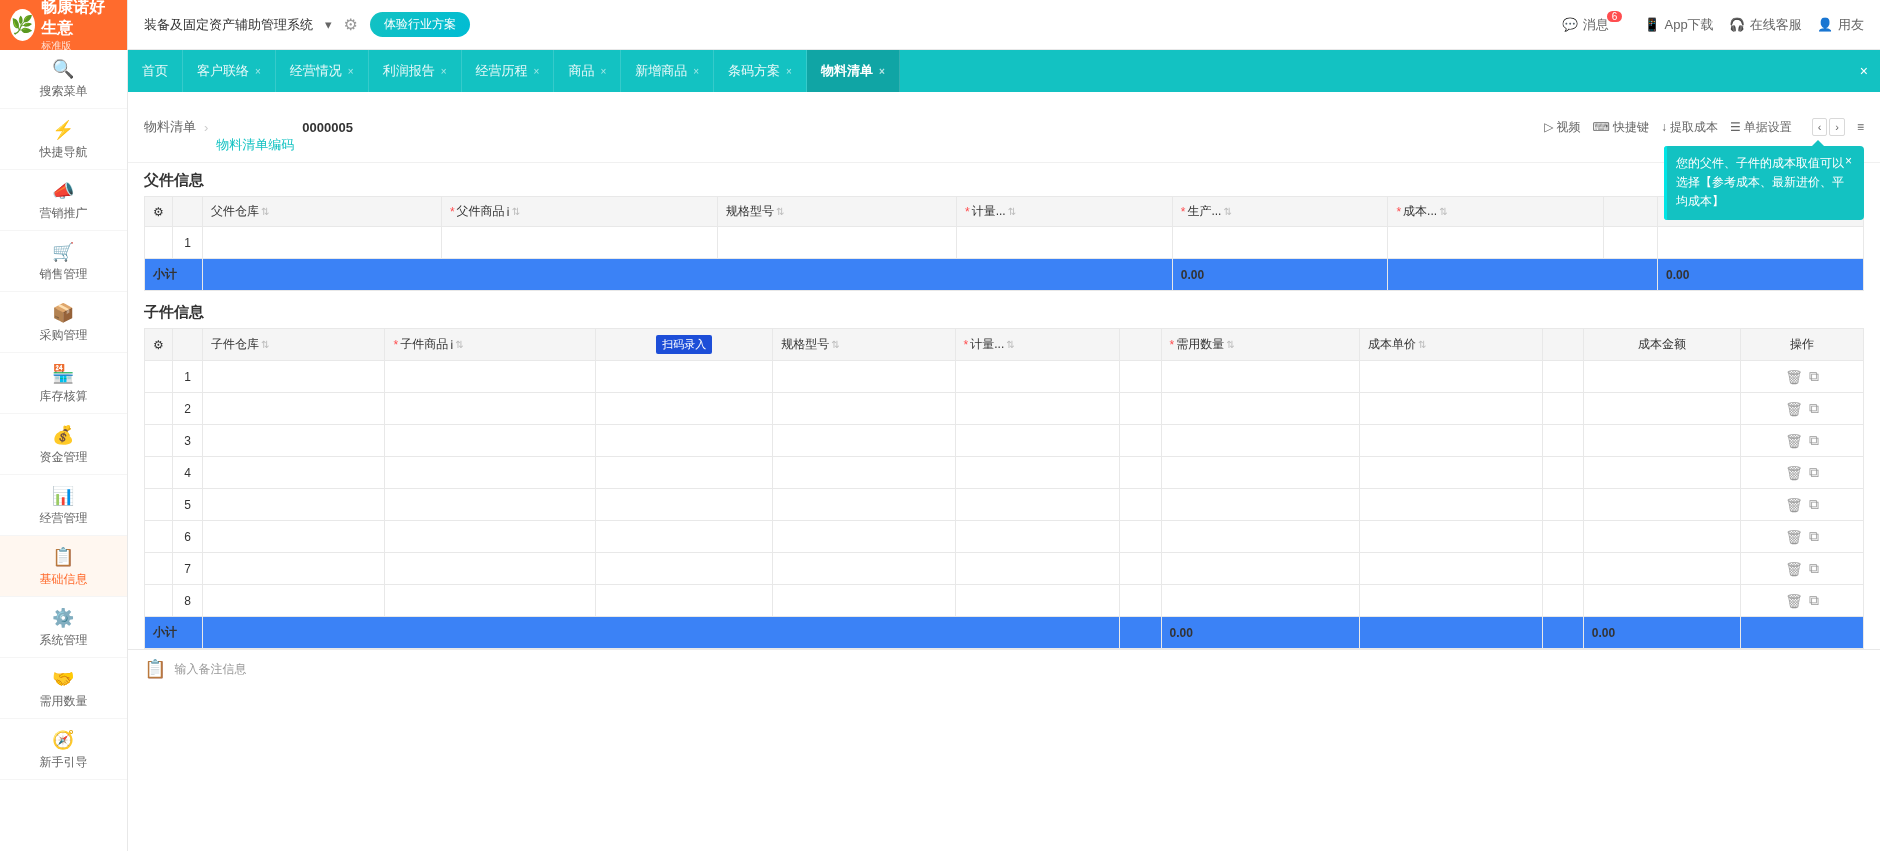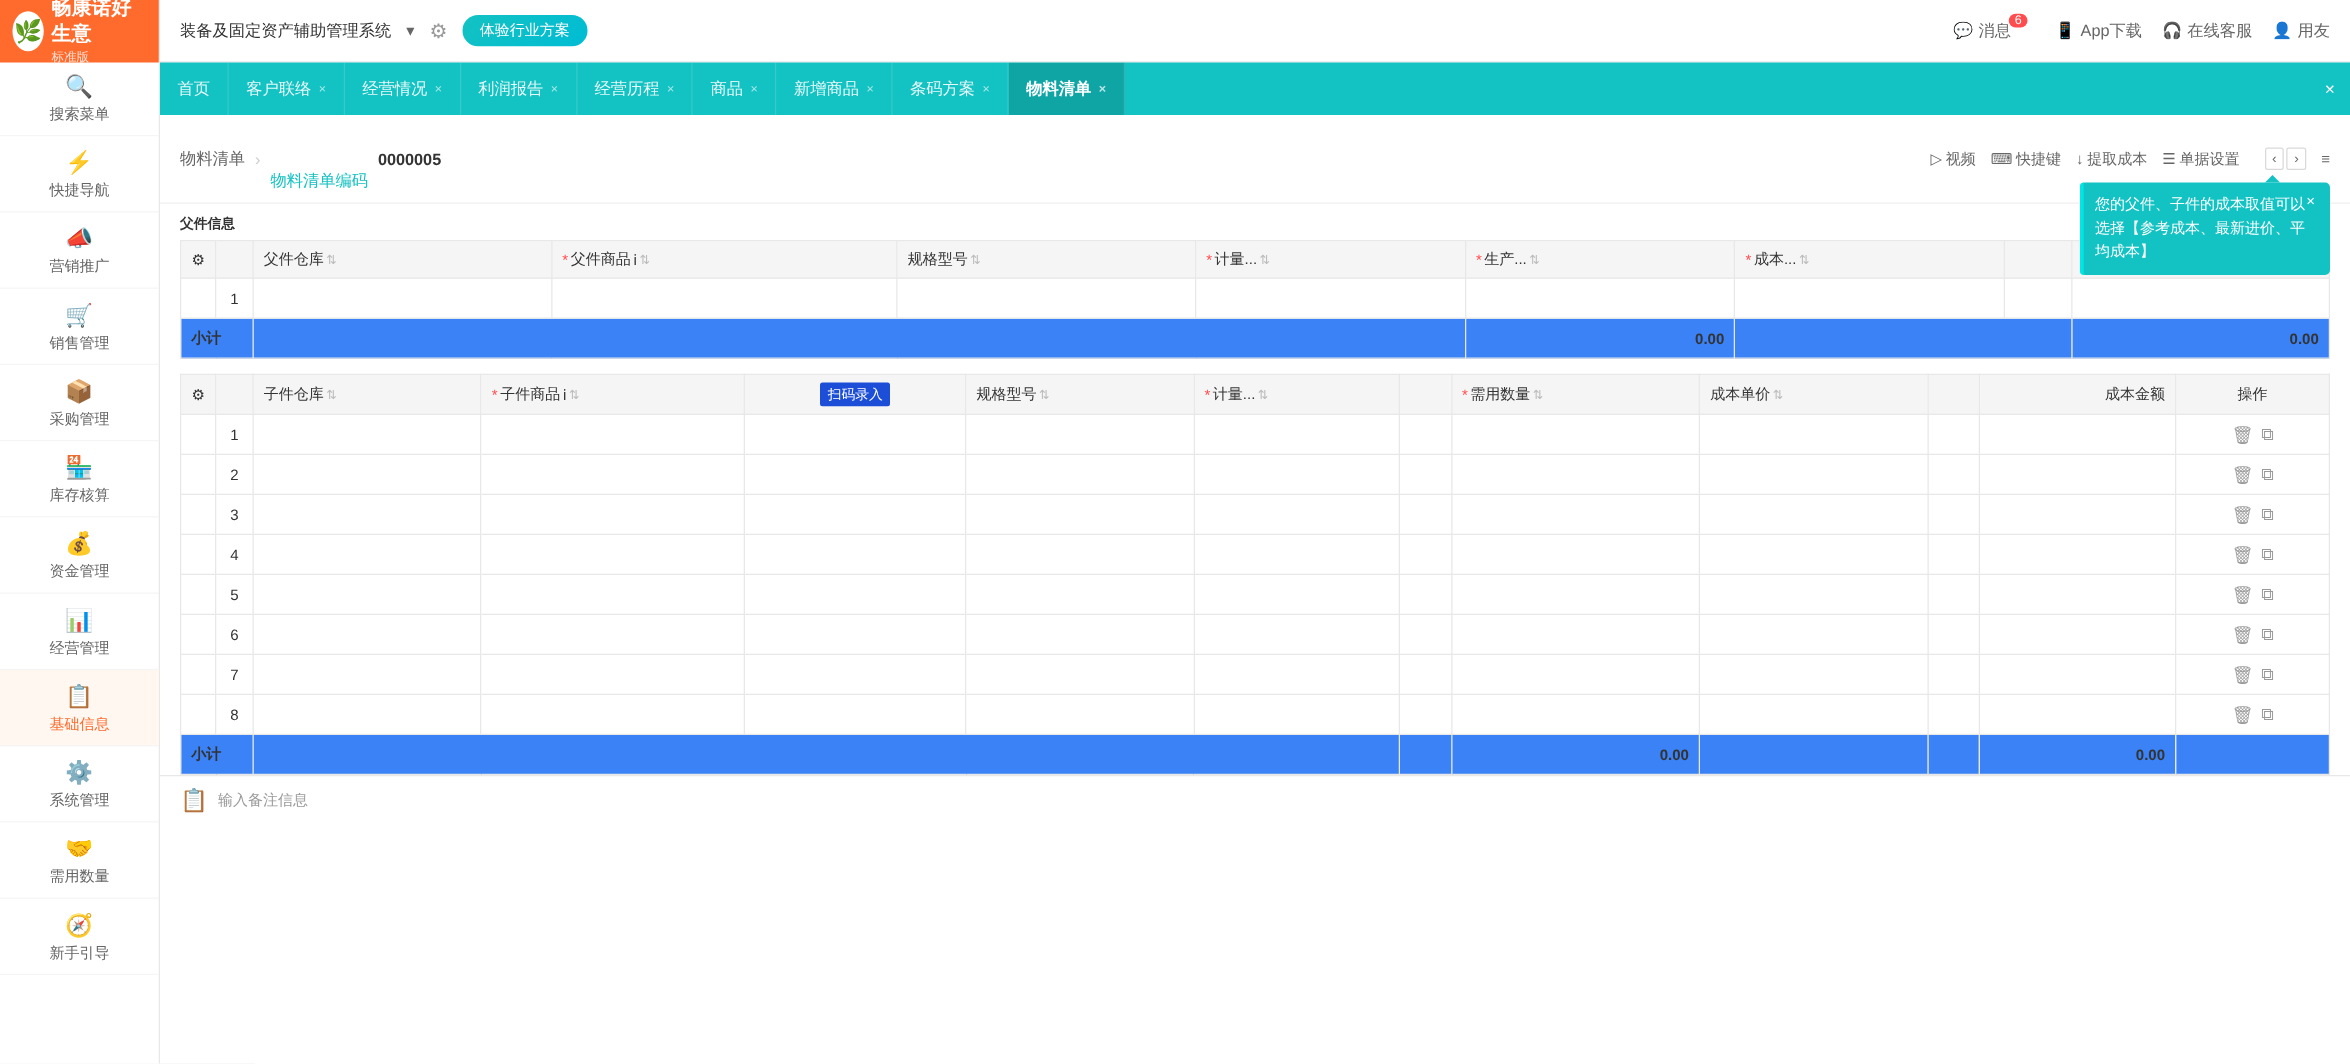--- a/index.html
+++ b/index.html
@@ -136,21 +136,21 @@
       align-items: center;
       gap: 12px;
       font-size: 12px;
       color: #666;
       position: relative;
     }
     .toolbar-btn { display: flex; align-items: center; gap: 3px; cursor: pointer; }
 
     
     .section { padding: 8px 16px 0; }
-    .section-title { font-size: 11px; font-weight: bold; color: #333; margin-bottom: 6px; }
+    .section-title { font-size: 15px; font-weight: bold; color: #333; margin-bottom: 6px; }
 
     
     .data-table { width: 100%; border-collapse: collapse; font-size: 12px; }
     .data-table th {
       background: #f5f5f5;
       border: 1px solid #e8e8e8;
       padding: 6px 8px;
       color: #333;
       font-weight: normal;
       white-space: nowrap;
@@ -214,21 +214,21 @@
       background: #fff;
       border-top: 1px solid #e8e8e8;
       padding: 8px 16px;
       display: flex;
       align-items: center;
       gap: 8px;
       font-size: 12px;
       color: #666;
     }
 
-    .col-align-right { text-align: right; }
+    .col-align-right { }
 
     .header-with-arrow { display: flex; align-items: center; gap: 2px; }
     .sort-arrow { color: #bbb; font-size: 10px; }
 
     
     .nav-arrows { display: flex; align-items: center; gap: 2px; margin-left: 8px; }
     .nav-arrow-btn { border: 1px solid #d9d9d9; background: #fff; padding: 2px 5px; cursor: pointer; border-radius: 2px; font-size: 11px; color: #666; }
   </style>
 </head>
 <body>
@@ -448,20 +448,21 @@
               <td colspan="4"></td>
               <td class="col-align-right">0.00</td>
               <td colspan="2"></td>
               <td class="col-align-right">0.00</td>
             </tr>
           </tbody>
         </table>
       </div>
 
       <div class="section" style="padding-top:12px;">
+        <div class="section-title">子件信息</div>
         <table class="data-table">
           <thead>
             <tr>
               <th class="col-setting"><span>⚙</span></th>
               <th></th>
               <th>
                 <div class="header-with-arrow">子件仓库<span class="sort-arrow">⇅</span></div>
               </th>
               <th>
                 <div class="header-with-arrow"><span class="required">*</span>子件商品<span>ℹ</span><span class="sort-arrow">⇅</span></div>

